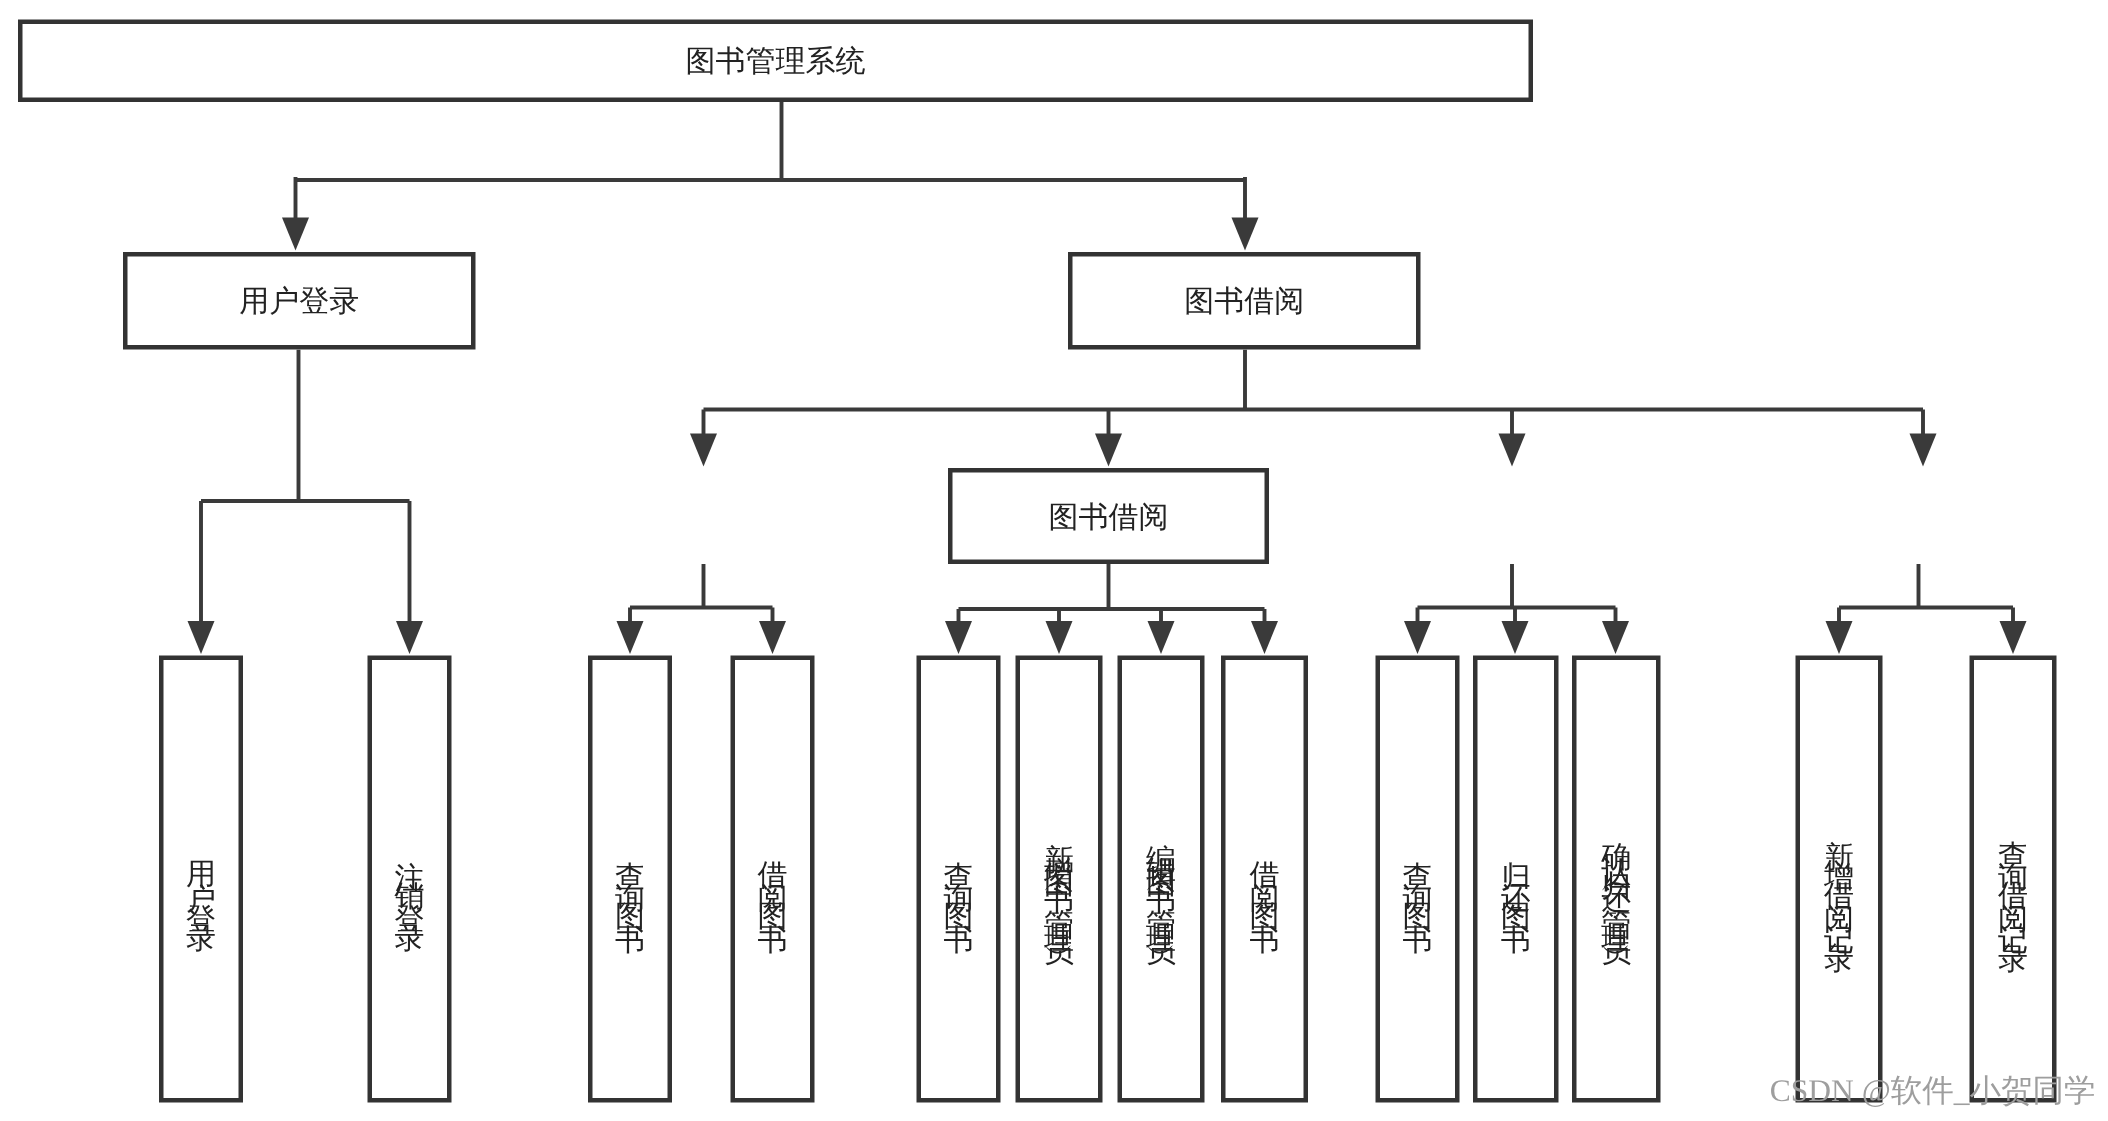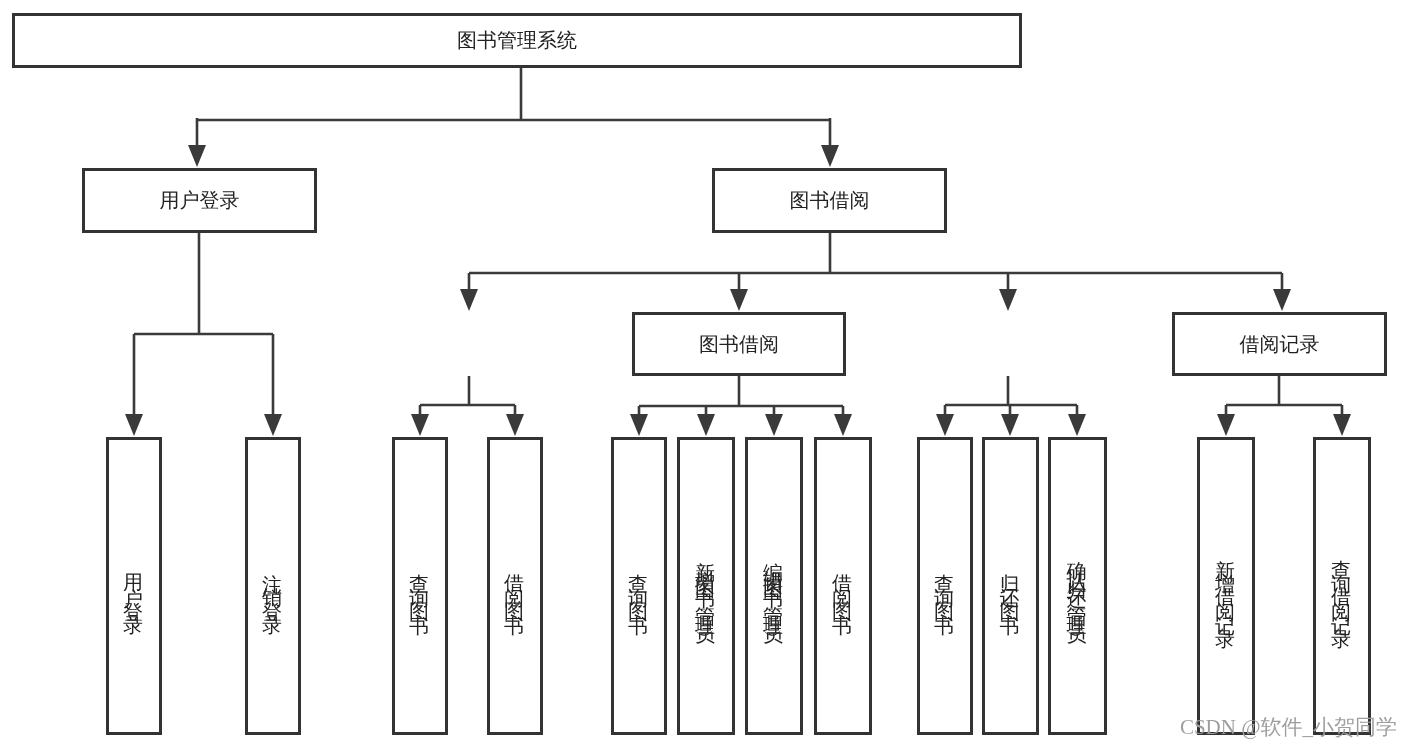--- a/index.html
+++ b/index.html
@@ -134,21 +134,20 @@
       <polygon points="1333,414 1351,414 1342,436"></polygon>
     </g>
   </svg>
 
   <div class="node n-root">图书管理系统</div>
 
   <div class="node n-user-login">用户登录</div>
   <div class="node n-book-mgmt">图书借阅</div>
 
   <div class="node n-book-borrow">图书借阅</div>
-  <div class="node n-borrow-records">借阅记录</div>
 
   <div class="node leaf n-leaf-user-login">用户登录</div>
   <div class="node leaf n-leaf-logout">注销登录</div>
 
   <div class="node leaf n-nb-query">查询图书</div>
   <div class="node leaf n-nb-borrow">借阅图书</div>
 
   <div class="node leaf n-bb-query">查询图书</div>
   <div class="node leaf tight n-bb-add">新增图书（管理员）</div>
   <div class="node leaf tight n-bb-edit">编辑图书（管理员）</div>

